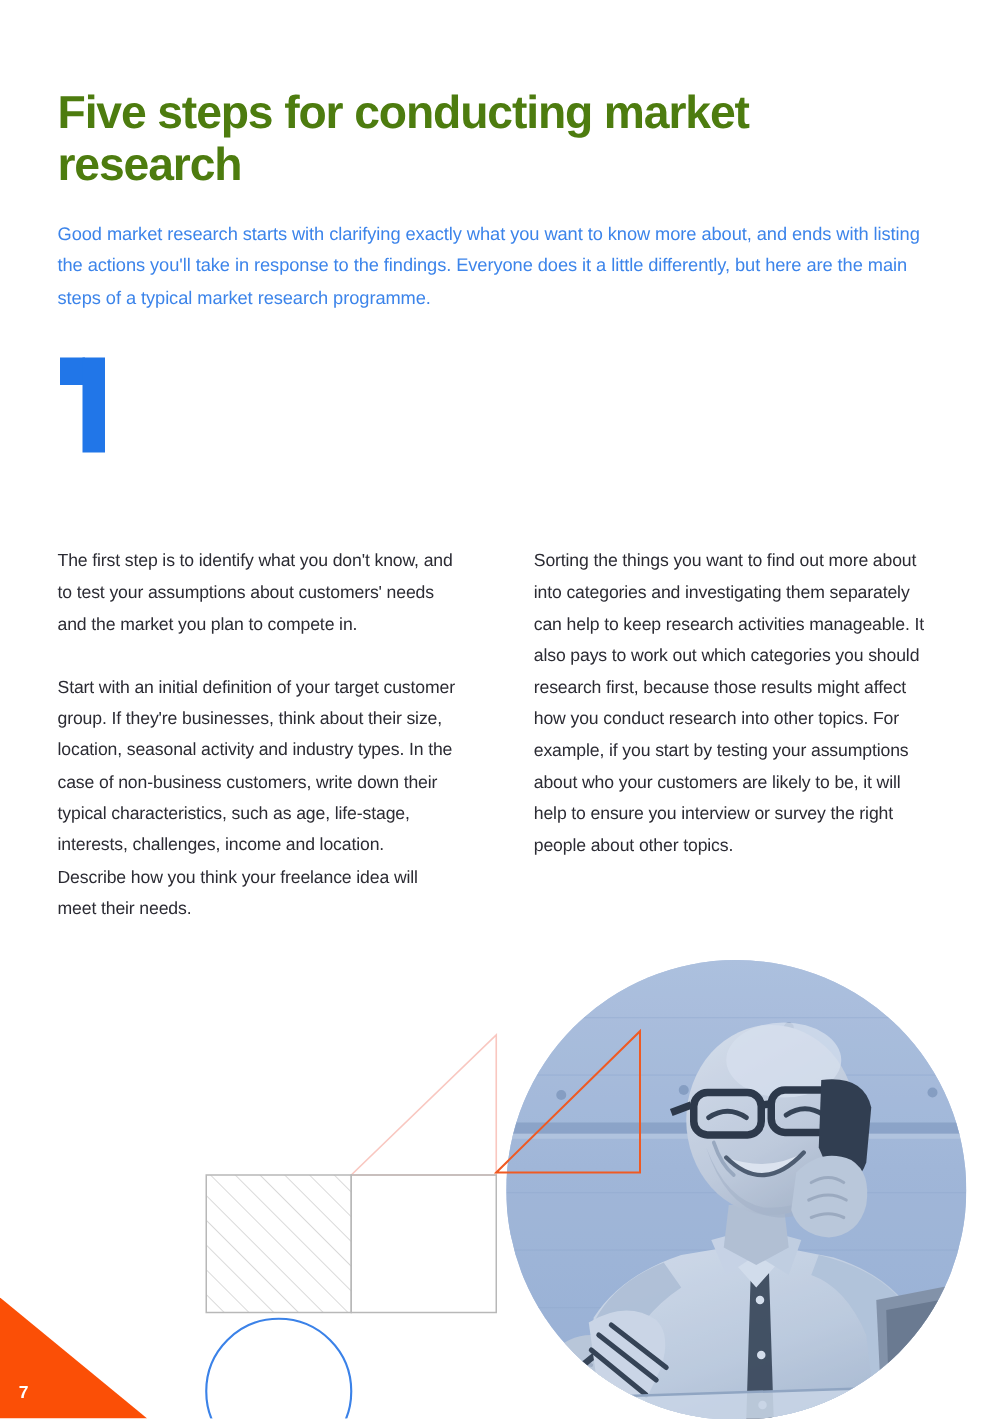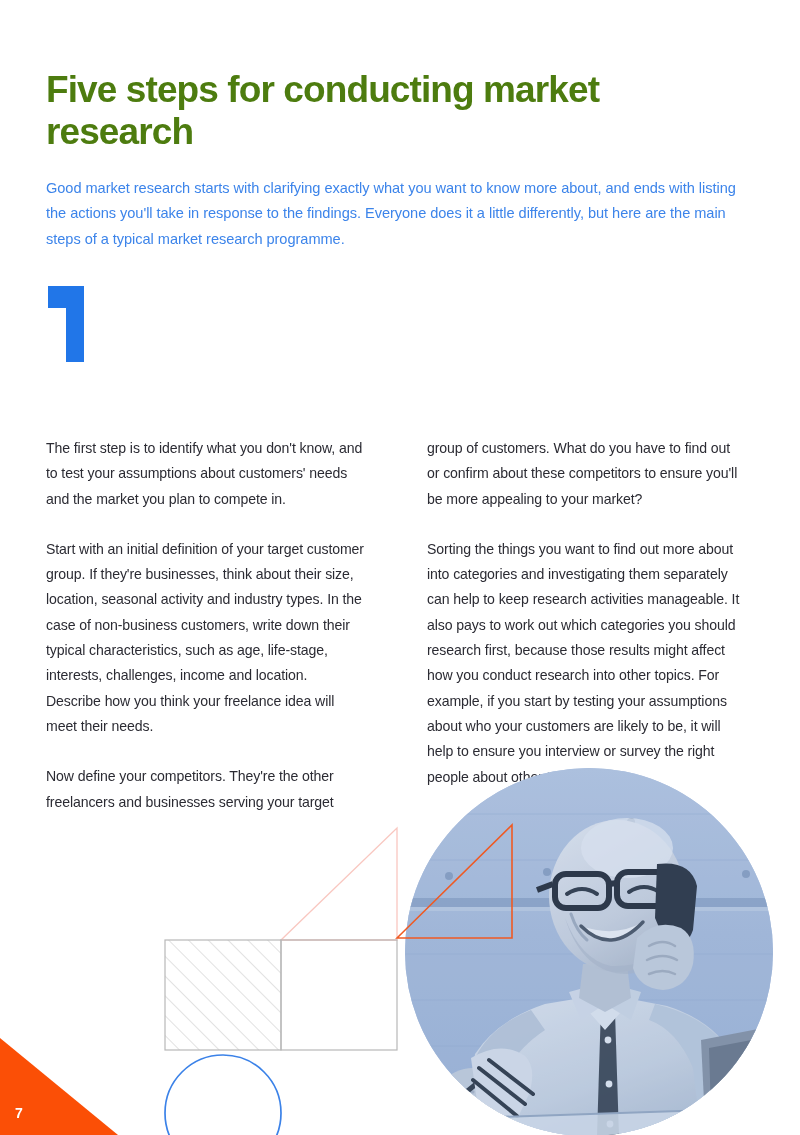--- a/index.html
+++ b/index.html
@@ -182,24 +182,22 @@
         <div class="flag"></div>
         <div class="stem"></div>
       </div>
     </div>
   </div>
 
   <div class="columns">
     <div class="col">
       <p>The first step is to identify what you don't know, and to test your assumptions about customers' needs and the market you plan to compete in.</p>
       <p>Start with an initial definition of your target customer group. If they're businesses, think about their size, location, seasonal activity and industry types. In the case of  non-business customers, write down their typical characteristics, such as age, life-stage, interests, challenges, income and location. Describe how you think your freelance idea will meet their needs.</p>
-      <p>Now define your competitors. They're the other freelancers and businesses serving your target</p>
     </div>
     <div class="col">
-      <p>group of customers. What do you have to find out or confirm about these competitors to ensure you'll be more appealing to your market?</p>
       <p>Sorting the things you want to find out more about into categories and investigating them separately can help to keep research activities manageable. It also pays to work out which categories you should research first, because those results might affect how you conduct research into other topics. For example, if you start by testing your assumptions about who your customers are likely to be, it will help to ensure you interview or survey the right people about other topics.</p>
     </div>
   </div>
 
   <div class="photo-circle">
     <svg class="photo-inner" viewBox="0 0 368 368" preserveAspectRatio="xMidYMid slice">
       <defs>
         <linearGradient id="wallg" x1="0" y1="0" x2="0" y2="1">
           <stop offset="0%" stop-color="#c3d2e9"></stop>
           <stop offset="45%" stop-color="#b4c6e2"></stop>

